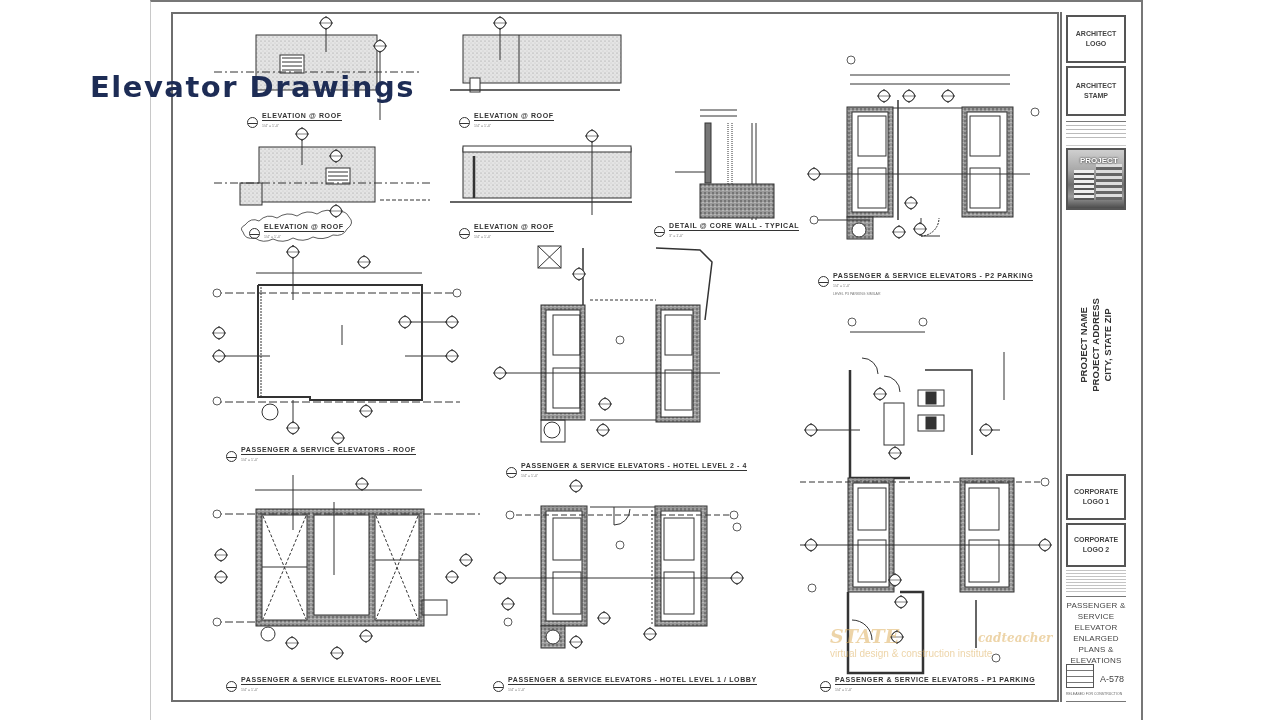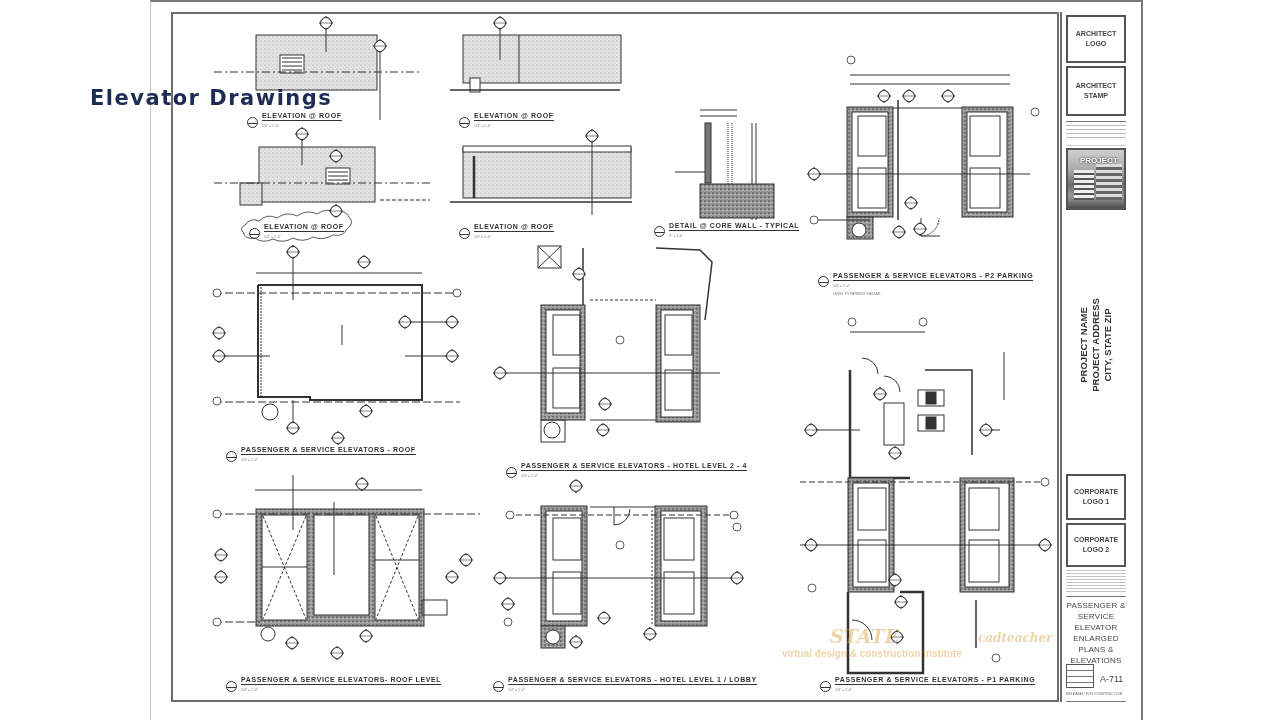--- a/index.html
+++ b/index.html
@@ -7,28 +7,28 @@
   .sheet{position:absolute;left:150px;top:0;width:993px;height:720px;background:#fff;border-left:1px solid #c8c8c8;border-right:2px solid #777;border-top:2px solid #777;box-sizing:border-box;}
   .frame{position:absolute;left:171px;top:12px;width:888px;height:690px;border:2px solid #6e6e6e;box-sizing:border-box;}
   .tb{position:absolute;left:1062px;top:12px;width:68px;height:690px;}
   .tb-box{position:absolute;left:4px;width:60px;border:2px solid #555;box-sizing:border-box;display:flex;align-items:center;justify-content:center;text-align:center;font-size:7px;font-weight:bold;color:#444;line-height:10px;}
   .tb-line{position:absolute;left:4px;width:60px;height:1px;background:#777;}
   .project{position:absolute;left:1062px;top:270px;width:68px;height:150px;}
   .project .rot{position:absolute;left:50%;top:50%;transform:translate(-50%,-50%) rotate(-90deg);white-space:nowrap;text-align:center;font-size:9.5px;font-weight:bold;color:#333;line-height:12px;}
   .sheettitle{position:absolute;left:1064px;top:600px;width:64px;text-align:center;font-size:8px;color:#444;line-height:11px;letter-spacing:.2px;}
   .sheetnum{position:absolute;left:1100px;top:674px;font-size:9px;color:#444;}
   .status{position:absolute;left:1066px;top:692px;font-size:3.5px;color:#666;}
-  .brand-title{position:absolute;left:90px;top:70px;font-family:"DejaVu Sans",sans-serif;font-weight:bold;font-size:21px;letter-spacing:1.5px;color:#1d2c55;z-index:5;margin-top:16px;}
+  .brand-title{position:absolute;left:90px;top:70px;font-family:"DejaVu Sans",sans-serif;font-weight:bold;font-size:29px;letter-spacing:1.5px;color:#1d2c55;z-index:5;}
   .view-title{position:absolute;font-size:7px;font-weight:bold;color:#333;letter-spacing:.6px;border-bottom:1px solid #333;padding-bottom:1px;white-space:nowrap;}
   .view-num{position:absolute;width:11px;height:11px;border:1px solid #333;border-radius:50%;box-sizing:border-box;}
   .view-num::after{content:"";position:absolute;left:0;right:0;top:5px;height:1px;background:#333;}
   .scale{position:absolute;font-size:3.5px;color:#777;}
   svg{position:absolute;overflow:visible;}
   .watermark1{position:absolute;left:830px;top:625px;font-family:"DejaVu Serif",serif;font-weight:bold;font-style:italic;font-size:19px;color:rgba(223,176,96,.55);}
-  .watermark2{position:absolute;left:782px;top:648px;font-family:"Liberation Sans",sans-serif;font-weight:bold;font-size:10px;color:rgba(223,176,96,.55);}
+  .watermark2{position:absolute;left:830px;top:648px;font-family:"Liberation Sans",sans-serif;font-weight:normal;font-size:10px;color:rgba(223,176,96,.55);}
   .watermark3{position:absolute;left:978px;top:631px;font-family:"DejaVu Serif",serif;font-weight:bold;font-style:italic;font-size:12px;color:rgba(223,176,96,.55);}
 </style>
 </head>
 <body>
 
 <div class="sheet"></div>
 <div class="frame"></div>
 
 <svg width="1280" height="720" style="left:0;top:0;">
   <defs>
@@ -381,21 +381,21 @@
 LOGO 1</div>
 <div class="tb-box" style="left:1066px;top:523px;height:44px;white-space:pre-line">CORPORATE
 LOGO 2</div>
 
 <div style="position:absolute;left:1066px;top:570px;width:60px;height:24px;background:repeating-linear-gradient(180deg,#aaa 0 1px,transparent 1px 3px);opacity:.7"></div>
 <div class="tb-line" style="left:1066px;top:596px"></div>
 
 <div class="sheettitle">PASSENGER &amp; SERVICE ELEVATOR ENLARGED PLANS &amp; ELEVATIONS</div>
 
 <div style="position:absolute;left:1066px;top:664px;width:28px;height:24px;border:1px solid #555;box-sizing:border-box;background:repeating-linear-gradient(180deg,transparent 0 5px,#777 5px 6px);"></div>
-<div class="sheetnum">A-711</div>
+<div class="sheetnum">A-578</div>
 <div class="status">RELEASED FOR CONSTRUCTION</div>
 <div class="tb-line" style="left:1066px;top:701px"></div>
 
 <div class="brand-title">Elevator Drawings</div>
 
 <div class="watermark1">STATE</div>
 <div class="watermark2">virtual design &amp; construction institute</div>
 <div class="watermark3">cadteacher</div>
 
 </body></html>

